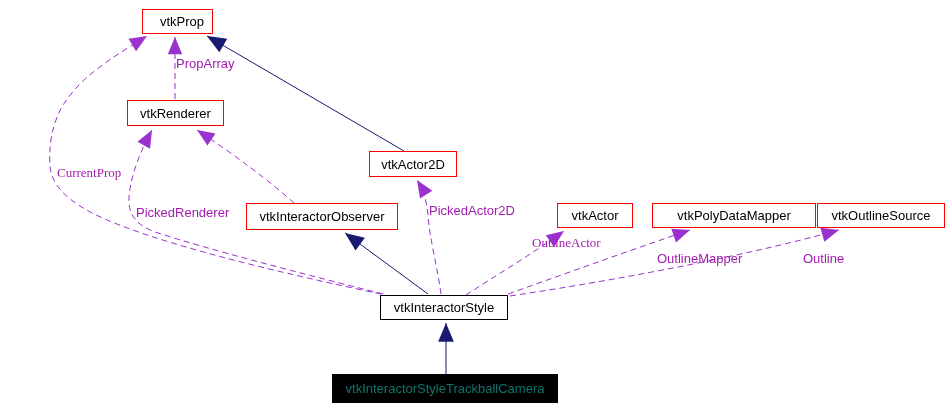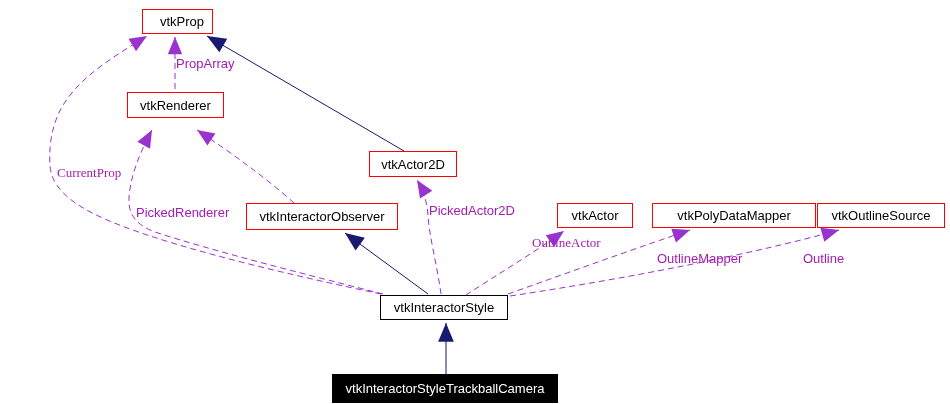--- a/index.html
+++ b/index.html
@@ -29,33 +29,33 @@
     justify-content: center;
     white-space: nowrap;
     cursor: pointer;
   }
   .node--parent {
     border-color: #000000;
   }
   .node--focus {
     background: #000000;
     border: 1px solid #000000;
-    color: #ffffff;
+    color: #0f766e;
     cursor: default;
   }
   .edge-label {
     position: absolute;
     color: #a21caf;
     font-size: 13px;
     line-height: 14px;
     white-space: nowrap;
   }
   
   #n-vtkProp              { left:142px; top:9px;   width:71px;  height:25px;padding-left:9px; }
-  #n-vtkRenderer          { left:127px; top:92px; width:97px;  height:26px; }
+  #n-vtkRenderer          { left:127px; top:100px; width:97px;  height:26px; }
   #n-vtkActor2D           { left:369px; top:151px; width:88px;  height:26px; }
   #n-vtkInteractorObserver{ left:246px; top:203px; width:152px; height:27px; }
   #n-vtkActor             { left:557px; top:203px; width:76px;  height:25px;text-align:right; }
   #n-vtkPolyDataMapper    { left:652px; top:203px; width:164px; height:25px; }
   #n-vtkOutlineSource     { left:817px; top:203px; width:128px; height:25px; }
   #n-vtkInteractorStyle   { left:380px; top:295px; width:128px; height:25px; }
   #n-focus                { left:332px; top:374px; width:226px; height:29px; }
   
   #l-propArray      { left:176px; top:57px;  }
   #l-currentProp    { left:57px;  top:166px;font-family:Liberation Serif, serif; }

